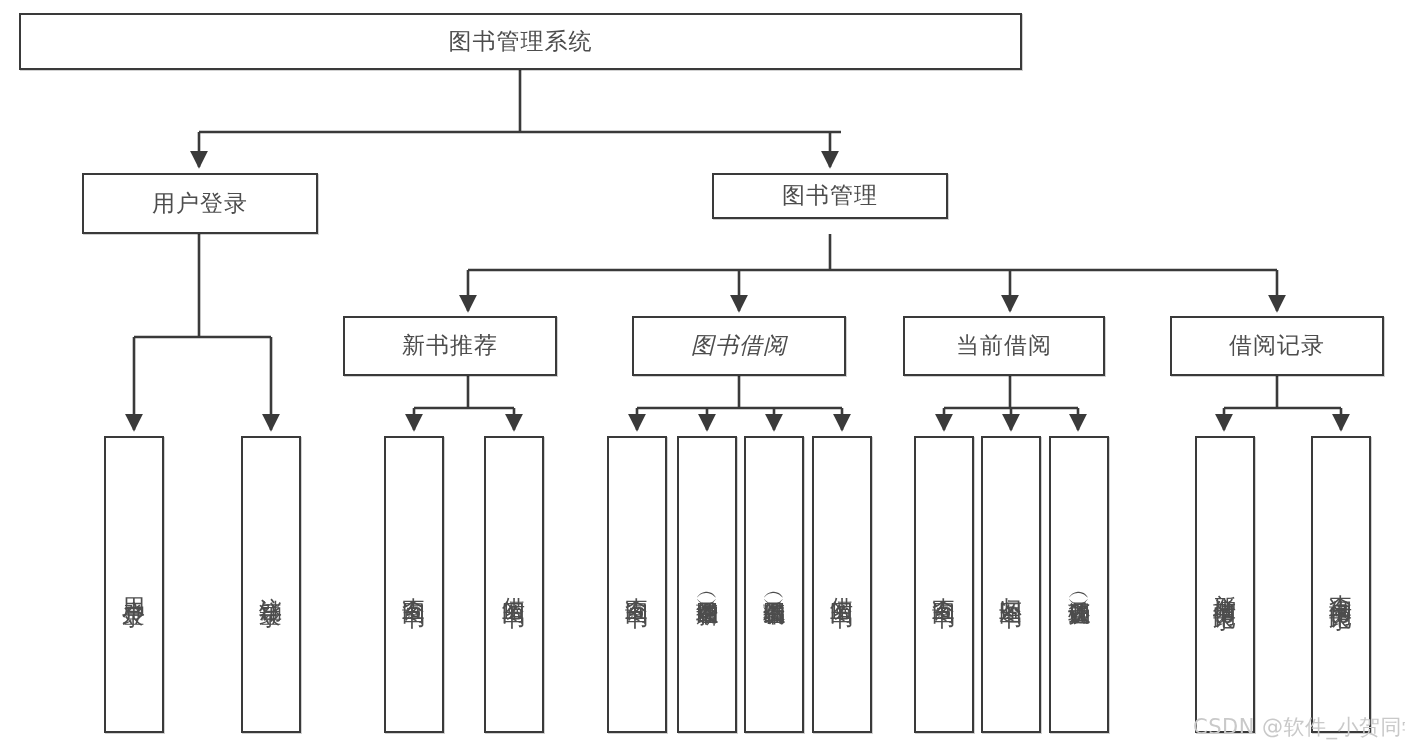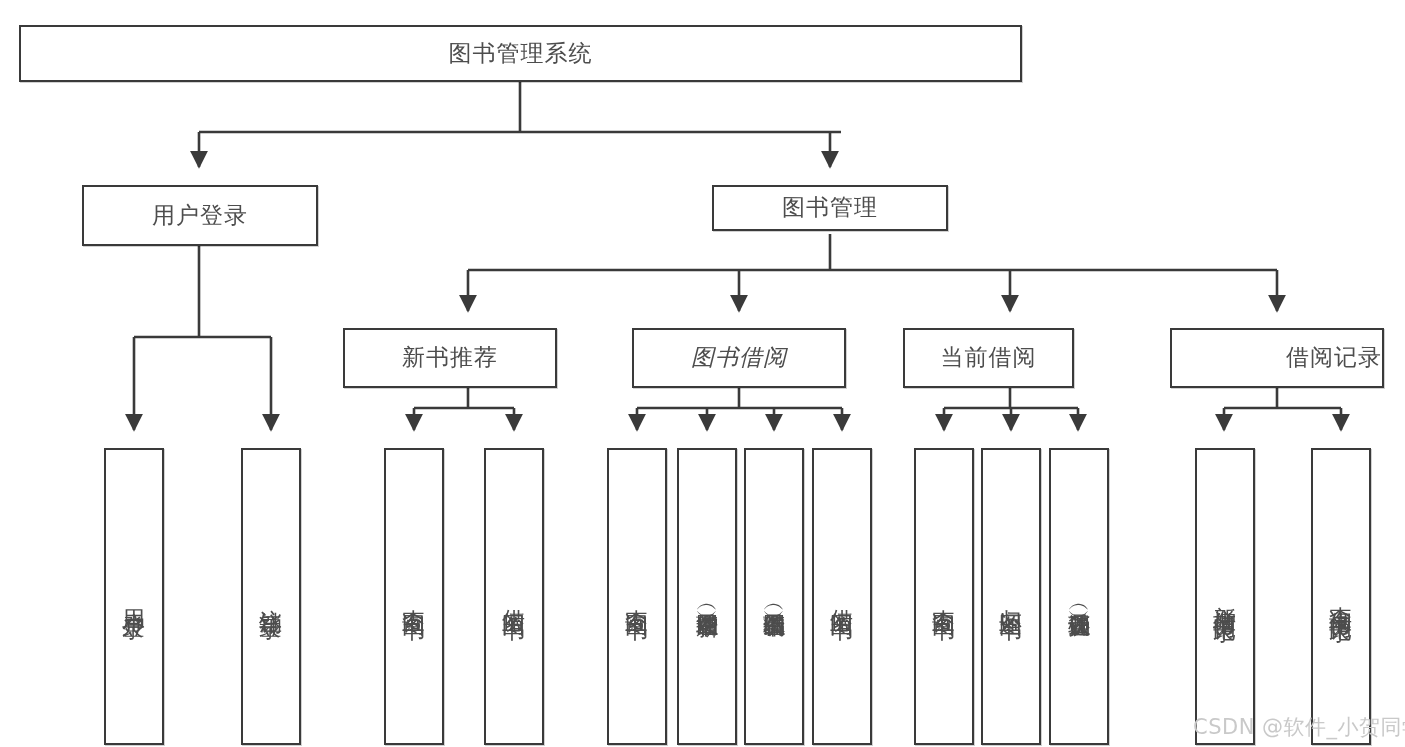--- a/index.html
+++ b/index.html
@@ -29,21 +29,20 @@
   .node {
     position: absolute;
     box-sizing: border-box;
     border: 2px solid #3a3a3a;
     background: #ffffff;
     display: flex;
     align-items: center;
     justify-content: center;
     color: #4d4d4d;
     box-shadow: 1px 1px 0 rgba(0,0,0,0.18);
-    margin-top: 12px;
   }
   .node .lbl {
     display: block;
     text-align: center;
     color: #4d4d4d;
   }
   .node.horiz .lbl {
     font-size: 23px;
     line-height: 1.1;
     letter-spacing: 1px;
@@ -140,24 +139,24 @@
   <div class="node horiz" style="left:712px; top:173px; width:236px; height:46px;">
     <span class="lbl">图书管理</span>
   </div>
 
   <div class="node horiz" style="left:343px; top:316px; width:214px; height:60px;">
     <span class="lbl">新书推荐</span>
   </div>
   <div class="node horiz" style="left:632px; top:316px; width:214px; height:60px;font-style:italic;">
     <span class="lbl">图书借阅</span>
   </div>
-  <div class="node horiz" style="left:903px; top:316px; width:171px; height:60px;">
+  <div class="node horiz" style="left:903px; top:316px; width:202px; height:60px;">
     <span class="lbl">当前借阅</span>
   </div>
-  <div class="node horiz" style="left:1170px; top:316px; width:214px; height:60px;justify-content:flex-end;">
+  <div class="node horiz" style="left:1170px; top:316px; width:214px; height:60px;">
     <span class="lbl">借阅记录</span>
   </div>
 
   <div class="node vert" style="left:104px; top:436px; width:60px; height:297px;">
     <span class="lbl">用户登录</span>
   </div>
   <div class="node vert" style="left:241px; top:436px; width:60px; height:297px;">
     <span class="lbl">注销登录</span>
   </div>
 

